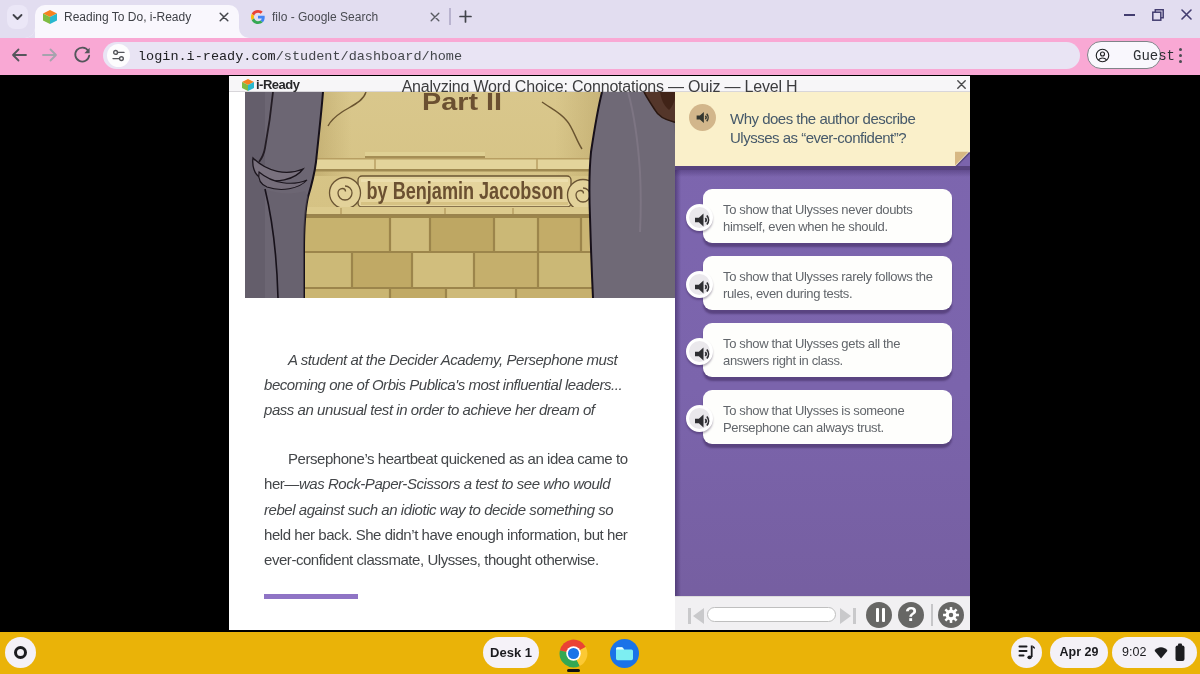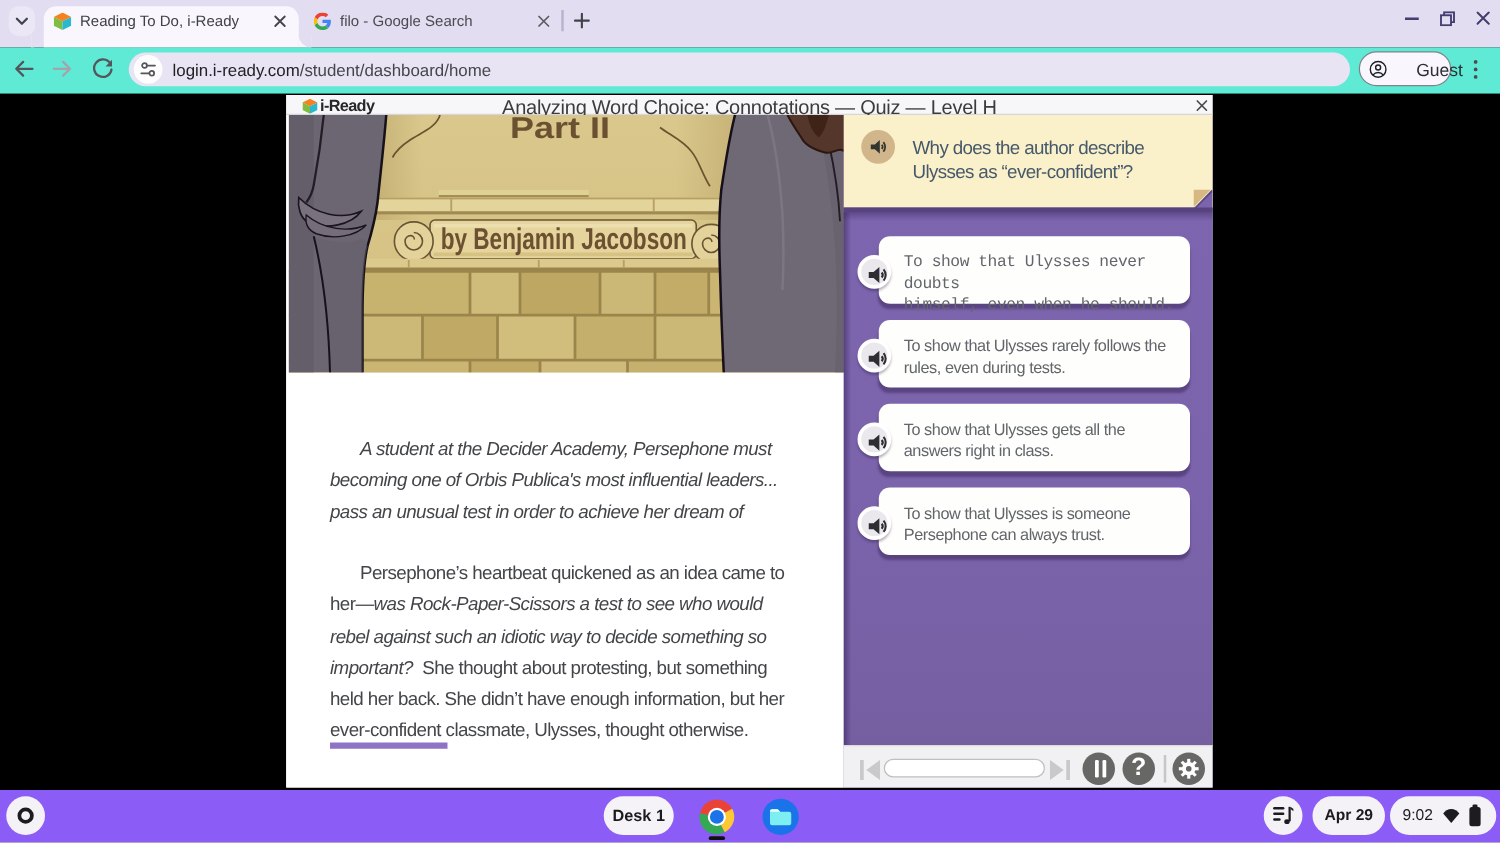--- a/index.html
+++ b/index.html
@@ -2,25 +2,25 @@
 <html><head>
 <meta charset="utf-8">
 <style>
   * { margin:0; padding:0; box-sizing:border-box; }
   html,body { width:1200px; height:674px; overflow:hidden; font-family:"Liberation Sans", sans-serif; }
   .abs { position:absolute; }
   #page { position:relative; width:1200px; height:674px; background:#000; }
 
   
   #tabbar { position:absolute; left:0; top:0; width:1200px; height:38px; background:#e2ddf0; }
-  #toolbar { position:absolute; left:0; top:38px; width:1200px; height:37px; background:#5eead4; }
+  #toolbar { position:absolute; left:0; top:38px; width:1200px; height:37px; background:#f9a8d4;font-family:Liberation Mono, monospace; }
   .tab-active { position:absolute; left:35px; top:5px; width:204px; height:33px; background:#f9f7fd; border-radius:10px 10px 0 0; }
   .chev-pill { position:absolute; left:7px; top:5px; width:21px; height:24px; background:#ebe7f7; border-radius:8px; }
   #content { position:absolute; left:0; top:75px; width:1200px; height:557px; background:#000; }
-  #shelf { position:absolute; left:0; top:632px; width:1200px; height:42px; background:#8b5cf6; }
+  #shelf { position:absolute; left:0; top:632px; width:1200px; height:42px; background:#eab308; }
 
   
   #quiz { position:absolute; left:229px; top:1px; width:741px; height:554px; background:#fff; }
   #qheader { position:absolute; left:0; top:0; width:741px; height:16px; background:#f7f6f8; border-bottom:1px solid #d8d6da; }
   #qtitle { position:absolute; left:0; top:1.5px; width:741px; text-align:center; font-size:16px; letter-spacing:-0.2px; font-weight:normal; color:#3c3c3e; }
   #leftpane { position:absolute; left:0; top:16px; width:446px; height:538px; background:#fff; }
   #rightpanel { position:absolute; left:446px; top:16px; width:295px; height:538px; background:linear-gradient(180deg,#7d66af 0%,#7b64ac 55%,#755e9f 100%); }
   #cream { position:absolute; left:0; top:0; width:295px; height:74px; background:#faf0ca; }
   #darkline { position:absolute; left:0; top:74px; width:295px; height:4px; background:#57437d; }
   #controlbar { position:absolute; left:0; top:504px; width:295px; height:34px; background:#f1f0f2; border-top:1px solid #dcdcdc; }
@@ -118,21 +118,21 @@
       <svg class="abs" style="left:13px;top:2.5px;" width="12" height="12" viewBox="0 0 14 14">
         <polygon points="7,0 14,3.5 7,7 0,3.5" fill="#f6821f"></polygon>
         <polygon points="0,3.5 7,7 7,14 0,10.5" fill="#7fbc42"></polygon>
         <polygon points="7,7 14,3.5 14,10.5 7,14" fill="#29b8ce"></polygon>
       </svg>
       <div class="abs" style="left:27px;top:1px;font-size:13px;font-weight:bold;letter-spacing:-0.5px;color:#28282a;">i-Ready</div>
       <svg class="abs" style="left:728px;top:4px;" width="9" height="9" viewBox="0 0 9 9">
           <path d="M0.8 0.8 L8.2 8.2 M8.2 0.8 L0.8 8.2" stroke="#4a4a4c" stroke-width="1.4" stroke-linecap="round"></path>
         </svg>
       <div id="leftpane">
-        <div id="illus" style="position:absolute;left:2px;top:0;width:446px;height:206px;">
+        <div id="illus" style="position:absolute;left:16px;top:0;width:446px;height:206px;">
         <svg width="446" height="206" viewBox="0 0 446 206">
           <defs>
             <linearGradient id="wall" x1="0" y1="0" x2="0" y2="1">
               <stop offset="0" stop-color="#d9c78c"></stop>
                   <stop offset="1" stop-color="#d3bf7e"></stop>
             </linearGradient>
             <linearGradient id="shadeL" x1="1" y1="0" x2="0" y2="0">
               <stop offset="0" stop-color="#9b8246" stop-opacity="0"></stop>
                   <stop offset="1" stop-color="#9b8246" stop-opacity="0.38"></stop>
             </linearGradient>
@@ -235,38 +235,37 @@
         </div>
         <div id="bodytext" style="position:absolute;left:35px;top:254.5px;width:380px;">
           <div class="body-line ital" style="padding-left:24px;">A student at the Decider Academy, Persephone must</div>
           <div class="body-line ital">becoming one of Orbis Publica's most influential leaders...</div>
           <div class="body-line ital">pass an unusual test in order to achieve her dream of</div>
         </div>
         <div id="bodytext2" style="position:absolute;left:35px;top:354px;width:380px;">
           <div class="body-line" style="padding-left:24px;">Persephone’s heartbeat quickened as an idea came to</div>
           <div class="body-line">her—<span class="ital">was Rock-Paper-Scissors a test to see who would</span></div>
           <div class="body-line ital">rebel against such an idiotic way to decide something so</div>
-          <div class="body-line"><span class="ital">important?</span>&nbsp; She thought about protesting, but something</div>
           <div class="body-line">held her back. She didn’t have enough information, but her</div>
           <div class="body-line">ever-confident classmate, Ulysses, thought otherwise.</div>
         </div>
         <div style="position:absolute;left:35px;top:502px;width:94px;height:5px;background:#8f74c5;"></div>
       </div>
       <div id="rightpanel">
         <div id="cream"></div>
         <svg class="abs" style="left:279px;top:59px;" width="16" height="16" viewBox="0 0 16 16">
           <polygon points="2,15.5 16,1 16,15.5" fill="#7b64ac"></polygon>
           <polygon points="1,15.5 15.3,0.7 16,2.5 2.5,16" fill="#5b4a84"></polygon>
           <polygon points="1,0.7 14.4,0.7 1,14.6" fill="#d7b883"></polygon>
         </svg>
         <div id="darkline"></div>
         <div class="abs" style="left:0;top:78px;width:6px;height:426px;background:linear-gradient(90deg,rgba(47,28,82,0.5),rgba(47,28,82,0));"></div>
         <div class="abs" style="left:0;top:78px;width:295px;height:7px;background:linear-gradient(180deg,rgba(47,28,82,0.35),rgba(47,28,82,0));"></div>
         <div id="controlbar"></div>
-        <div class="card" style="top:97px;font-family:Liberation Mono, monospace;">
+        <div class="card" style="top:97px;">
           <div class="cardtxt">To show that Ulysses never doubts<br>himself, even when he should.</div>
         </div>
         <div class="card" style="top:164px;">
           <div class="cardtxt">To show that Ulysses rarely follows the<br>rules, even during tests.</div>
         </div>
         <div class="card" style="top:231px;">
           <div class="cardtxt">To show that Ulysses gets all the<br>answers right in class.</div>
         </div>
         <div class="card" style="top:298px;">
           <div class="cardtxt">To show that Ulysses is someone<br>Persephone can always trust.</div>

